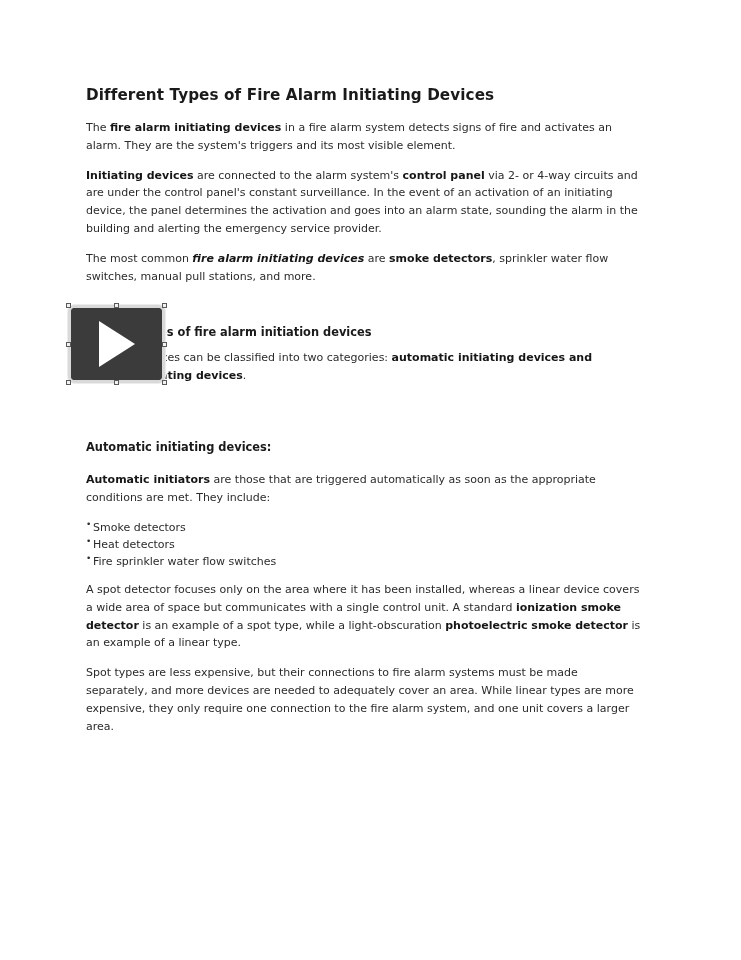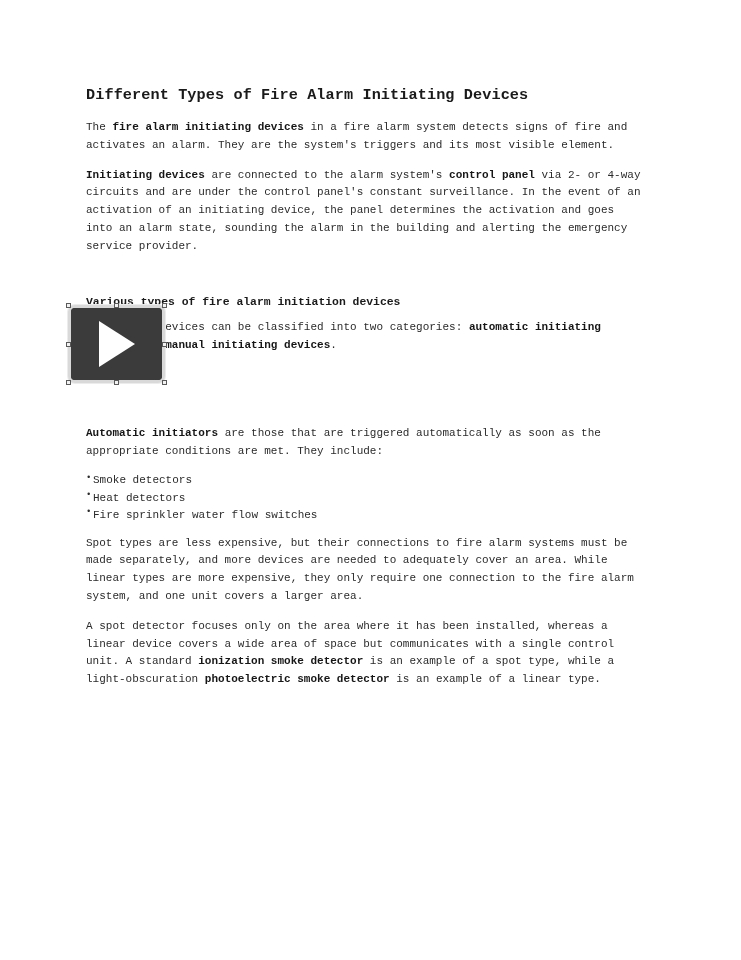--- a/index.html
+++ b/index.html
@@ -19,21 +19,20 @@
     position: relative;
     width: 741px;
     height: 960px;
     background: #ffffff;
   }
   .content {
     position: absolute;
     left: 86px;
     top: 86px;
     width: 572px;
-    font-family: Liberation Mono, monospace;
   }
   h1.doc-title {
     font-size: 15.2px;
     font-weight: bold;
     letter-spacing: 0.1px;
     margin: 0 0 14px 0;
     color: #1a1a1a;
     line-height: 1.25;
   }
   h2.section-head {
@@ -135,47 +134,49 @@
 <div class="page">
 
   <div class="content">
 
     <h1 class="doc-title">Different Types of Fire Alarm Initiating Devices</h1>
 
     <p class="para"><span>The </span><b>fire alarm initiating devices</b><span> in a fire alarm system detects signs of fire and activates an alarm. They are the system's triggers and its most visible element.</span></p>
 
     <p class="para"><b>Initiating devices</b><span> are connected to the alarm system's </span><b>control panel</b><span> via 2- or 4-way circuits and are under the control panel's constant surveillance. In the event of an activation of an initiating device, the panel determines the activation and goes into an alarm state, sounding the alarm in the building and alerting the emergency service provider.</span></p>
 
+    <p class="para"><span>The most common </span><i>fire alarm initiating devices</i><span> are </span><b>smoke detectors</b><span>, sprinkler water flow switches, manual pull stations, and more.</span></p>
 
     <div class="spacer-lg"></div>
 
     <h2 class="section-head">Various types of fire alarm initiation devices</h2>
 
     <div class="spacer-sm"></div>
 
     <p class="para"><span>Initiating devices can be classified into two categories: </span><b>automatic initiating devices and manual initiating devices</b><span>.</span></p>
 
     <div class="spacer-lg"></div>
     <div class="spacer-md"></div>
 
+    <h2 class="section-head">Automatic initiating devices:</h2>
 
     <div class="spacer-md"></div>
 
     <p class="para"><b>Automatic initiators</b><span> are those that are triggered automatically as soon as the appropriate conditions are met. They include:</span></p>
 
     <ul class="bullets">
       <li>Smoke detectors</li>
       <li>Heat detectors</li>
       <li>Fire sprinkler water flow switches</li>
     </ul>
 
 
+    <p class="para"><span>A spot detector focuses only on the area where it has been installed, whereas a linear device covers a wide area of space but communicates with a single control unit. A standard </span><b>ionization smoke detector</b><span> is an example of a spot type, while a light-obscuration </span><b>photoelectric smoke detector</b><span> is an example of a linear type.</span></p>
+
     <p class="para">Spot types are less expensive, but their connections to fire alarm systems must be made separately, and more devices are needed to adequately cover an area. While linear types are more expensive, they only require one connection to the fire alarm system, and one unit covers a larger area.</p>
-
-    <p class="para"><span>A spot detector focuses only on the area where it has been installed, whereas a linear device covers a wide area of space but communicates with a single control unit. A standard </span><b>ionization smoke detector</b><span> is an example of a spot type, while a light-obscuration </span><b>photoelectric smoke detector</b><span> is an example of a linear type.</span></p>
 
     <div class="spacer-lg"></div>
     <div class="spacer-md"></div>
 
 
     <div class="spacer-md"></div>
 
 
   </div>
 

